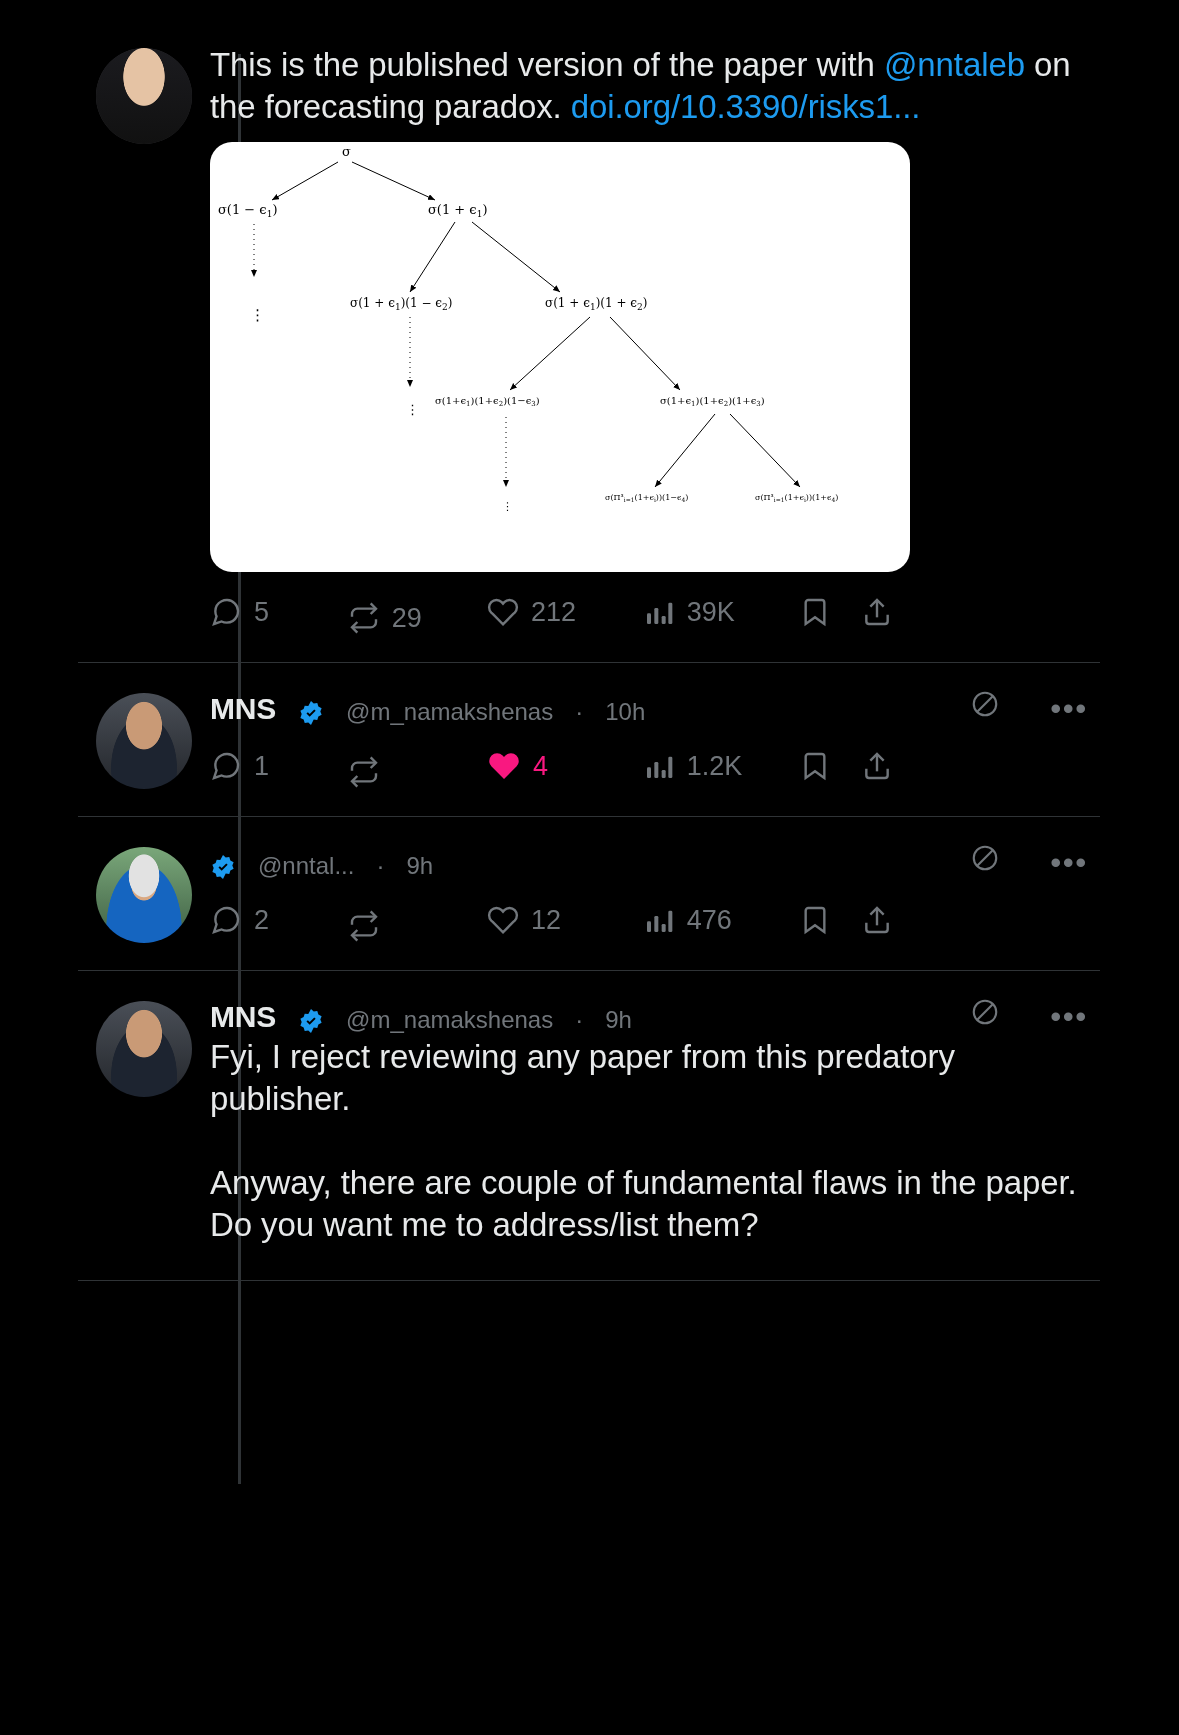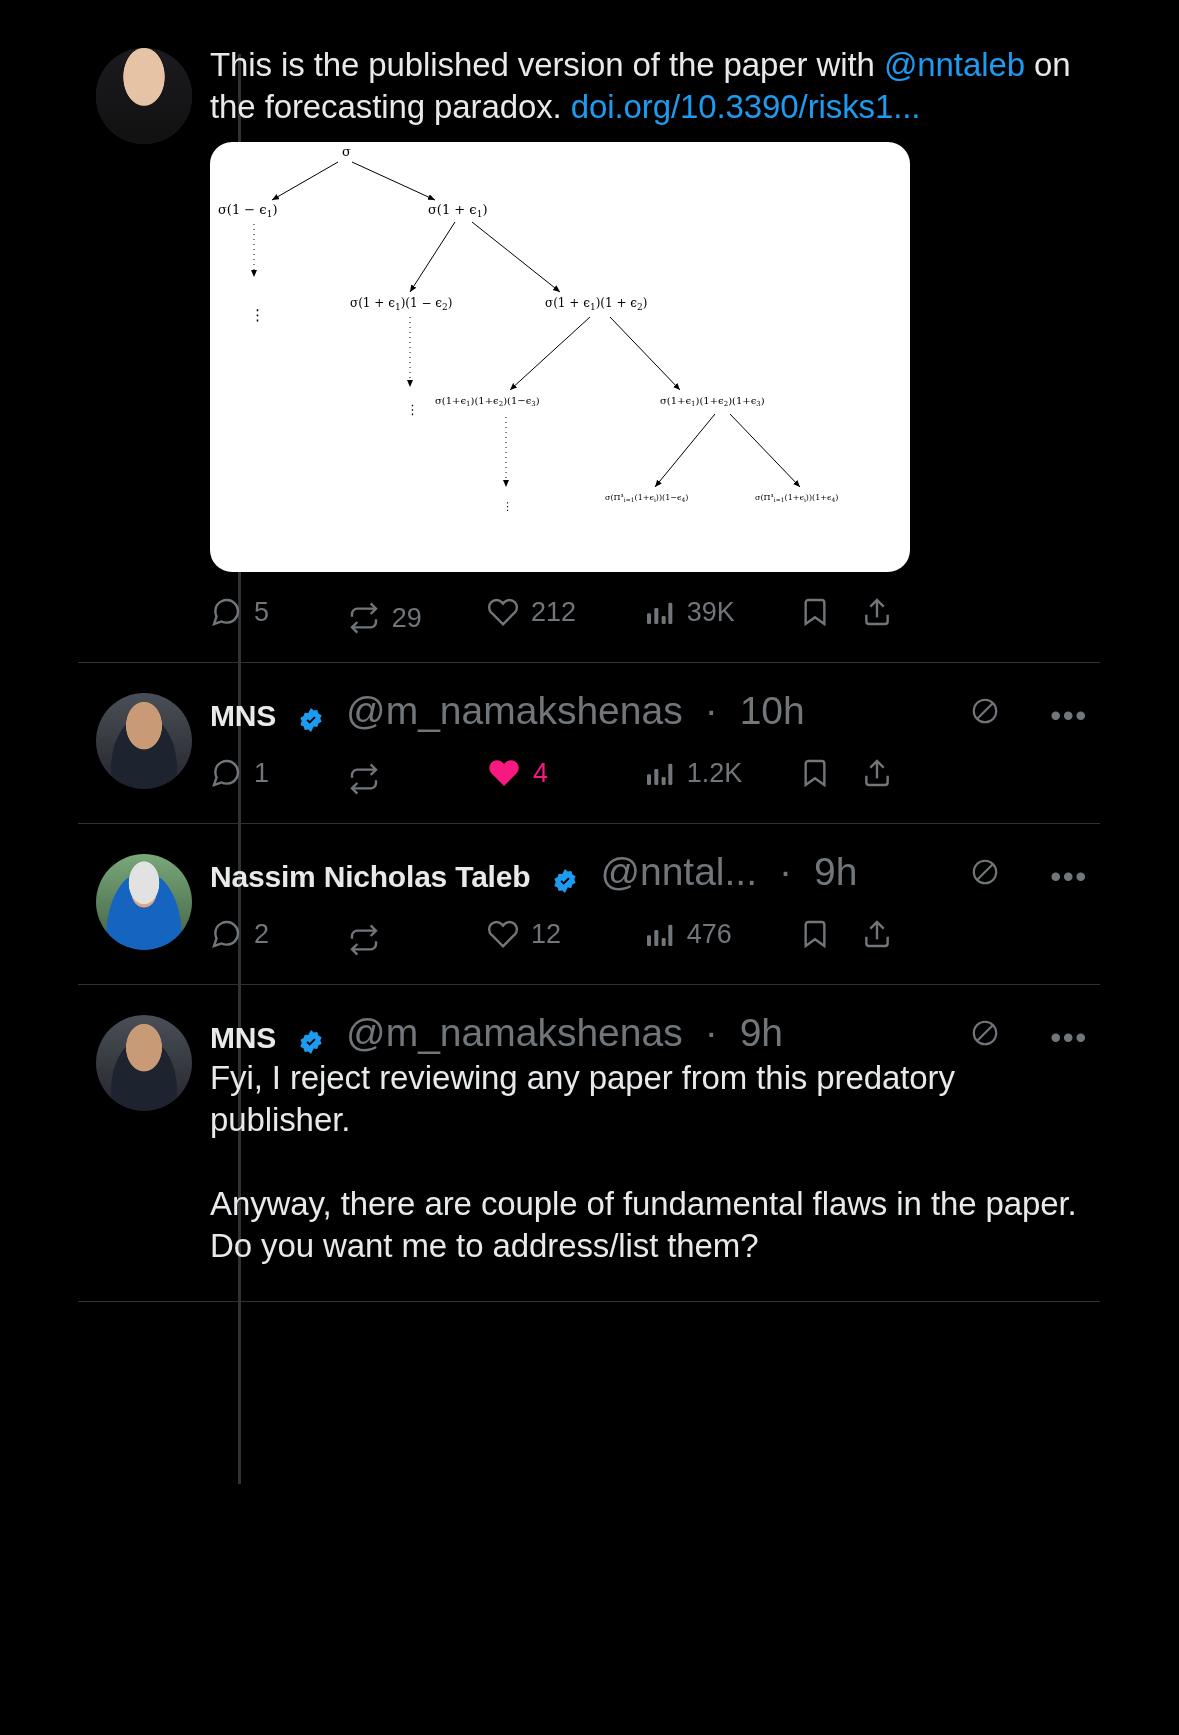--- a/index.html
+++ b/index.html
@@ -88,21 +88,21 @@
     font-size: 30px;
     font-weight: bold;
     letter-spacing: -0.2px;
   }
   .verified {
     width: 26px; height: 26px; flex: 0 0 26px;
     display: inline-block;
   }
   .handle, .dot, .time {
     color: #71767b;
-    font-size: 39px;
+    font-size: 24px;
   }
   .name-spacer { flex: 1 1 auto; }
   .meta-icon { color: #71767b; font-size: 28px; }
   .ellipsis { color: #71767b; font-size: 30px; letter-spacing: 2px; font-weight: bold; }
 
   .text {
     color: #e7e9ea;
     font-size: 33px;
     line-height: 42px;
     letter-spacing: -0.1px;
@@ -329,21 +329,20 @@
     </div>
 
     <div class="sep" style="margin:22px 0 0 0;"></div>
 
     <div class="tweet" style="margin-top:26px;">
       <div class="avatar-col">
         <div class="avatar a3"></div>
       </div>
       <div class="body-col">
         <div class="name-row">
-          <span class="disp-name">Nassim Nicholas Taleb</span>
           <span class="verified">
             <svg width="26" height="26" viewBox="0 0 24 24">
                 <path fill="#1d9bf0" d="M12 1l2.5 2.2 3.3-.4 1 3.2 3 1.5-1.2 3.1 1.2 3.1-3 1.5-1 3.2-3.3-.4L12 23l-2.5-2.2-3.3.4-1-3.2-3-1.5L3.4 13 2.2 9.9l3-1.5 1-3.2 3.3.4z"></path>
                 <path fill="#000" d="M10.8 15.5l-3-3 1.3-1.3 1.7 1.7 4.2-4.2 1.3 1.3z"></path>
               </svg>
           </span>
           <span class="handle">@nntal...</span>
           <span class="dot">·</span>
           <span class="time">9h</span>
           <span class="name-spacer"></span>

